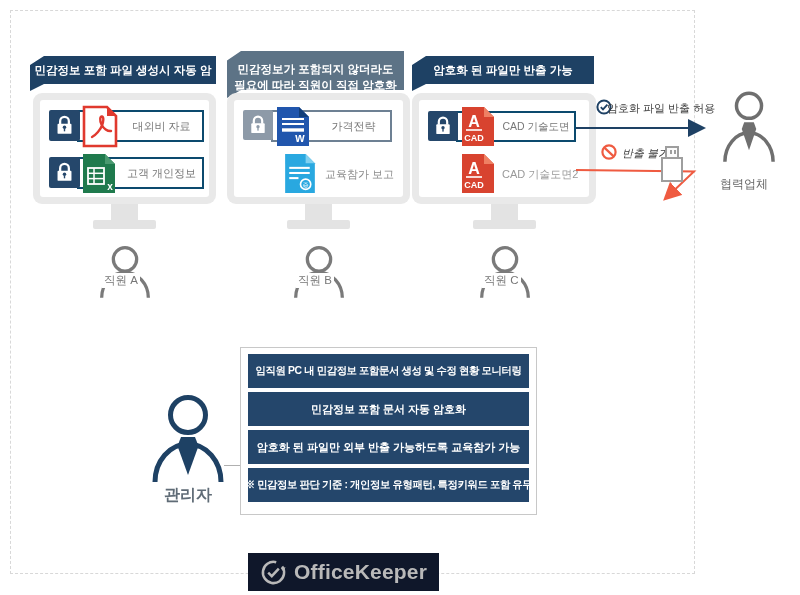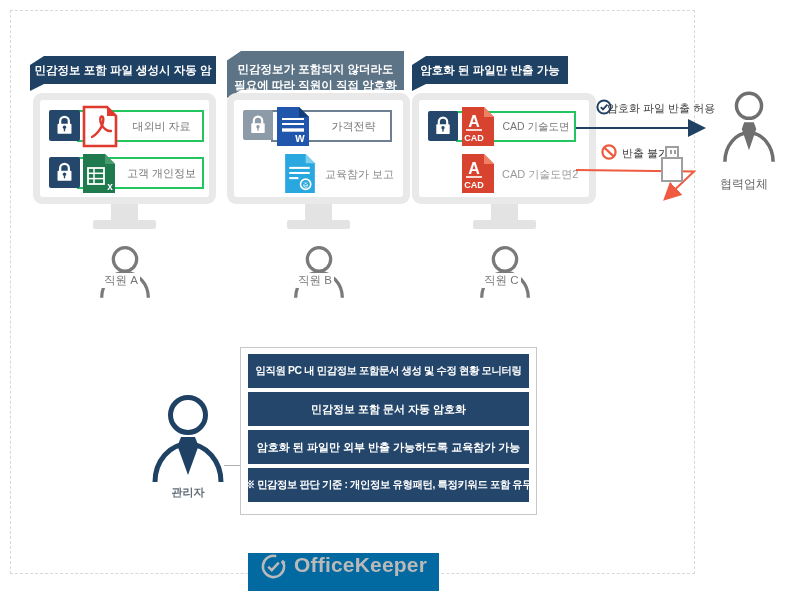--- a/index.html
+++ b/index.html
@@ -21,31 +21,31 @@
 
   
   .monitor{background:#e9e9e9;border-radius:9px;}
   .screen{position:absolute;left:7px;top:7px;right:7px;bottom:7px;background:#fff;border-radius:3px;}
   .neck{background:#e3e3e3;}
   .mbase{background:#e3e3e3;border-radius:2px;}
 
   
   .filebox{background:#fff;box-sizing:border-box;display:flex;align-items:center;
            justify-content:center;color:#777;font-size:11px;}
-  .filebox.navy{border:2px solid #22c55e;}
+  .filebox.navy{border:2px solid #0c4a6e;}
   .filebox.slate{border:2px solid #6d8093;}
   .lock{border-radius:2px;display:flex;align-items:center;justify-content:center;}
   .lock.navy{background:#25476b;color:#25476b;}
   .lock.gray{background:#8d9aa8;color:#8d9aa8;}
   .filelabel{font-size:11px;color:#8a8a8a;white-space:nowrap;}
 
   
   .person-label{font-size:11.5px;color:#777;text-align:center;background:#fff;
                 padding:0 2px;white-space:nowrap;}
-  .mgr-label{font-size:11px;color:#5f6b76;font-weight:bold;text-align:center;}
+  .mgr-label{font-size:16px;color:#5f6b76;font-weight:bold;text-align:center;}
   .partner-label{font-size:12px;color:#666;}
 
   
   .flow-label{font-size:11px;color:#3c3c3c;white-space:nowrap;}
 
   
   .policy-box{background:#fff;border:1px solid #c8c8c8;box-sizing:border-box;padding:6px 7px;}
   .policy-bar{background:#24466b;color:#fff;font-weight:bold;height:34px;margin-bottom:4px;
       display:flex;align-items:center;justify-content:center;white-space:nowrap;}
   .policy-bar.small{font-size:10.4px;letter-spacing:-0.4px;}
@@ -53,38 +53,38 @@
   .policy-bar:last-child{margin-bottom:0;}
 
   .connector{background:#b0b0b0;}
 
   
   .usb-plug{box-sizing:border-box;border:2px solid #9e9e9e;background:#fbfbfb;}
   .usb-pin{position:absolute;width:2px;height:4px;background:#9e9e9e;top:2px;}
   .usb-body{box-sizing:border-box;border:2px solid #9e9e9e;background:#fff;}
 
   
-  .logo-wrap{display:flex;background:#0369a1;z-index:5;}
+  .logo-wrap{display:flex;align-items:center;background:#0f172a;z-index:5;}
   .logo-text{font-size:21px;font-weight:bold;color:#b9b9b9;margin-left:7px;letter-spacing:0.2px;}
 </style>
 </head>
 <body>
 
 <div id="stage">
 
   <div class="abs dashed-frame"></div>
 
   <div class="abs ribbon navy one" style="left:30px;top:56px;width:186px;">
     <span>민감정보 포함 파일 생성시 자동 암호화</span>
   </div>
   <div class="abs ribbon slate two" style="left:227px;top:51px;width:177px;">
     <div>민감정보가 포함되지 않더라도</div>
     <div>필요에 따라 직원이 직접 암호화</div>
   </div>
-  <div class="abs ribbon navy one" style="left:412px;top:56px;width:156px;">
+  <div class="abs ribbon navy one" style="left:412px;top:56px;width:182px;">
     <span>암호화 된 파일만 반출 가능</span>
   </div>
 
   <div class="abs monitor" style="left:33px;top:93px;width:183px;height:111px;">
       <div class="screen"></div>
     </div>
   <div class="abs neck" style="left:111px;top:204px;width:27px;height:16px;"></div>
   <div class="abs mbase" style="left:93px;top:220px;width:63px;height:9px;"></div>
 
   <div class="abs monitor" style="left:227px;top:93px;width:183px;height:111px;">
@@ -264,21 +264,21 @@
   <div class="abs flow-label" style="left:607px;top:101px;z-index:3;text-align:right;">
     <span>암호화 파일 반출 허용</span>
   </div>
 
   <div class="abs" style="left:601px;top:144px;z-index:3;">
     <svg width="16" height="16" viewBox="0 0 16 16">
       <circle cx="8" cy="8" r="6.6" stroke="#ef5b41" stroke-width="2.2" fill="#fff"></circle>
       <line x1="3.6" y1="3.9" x2="12.4" y2="12.1" stroke="#ef5b41" stroke-width="2.2"></line>
     </svg>
   </div>
-  <div class="abs flow-label" style="left:622px;top:146px;z-index:3;">
+  <div class="abs flow-label" style="left:622px;top:146px;z-index:3;font-style:italic;">
     <span>반출 불가</span>
   </div>
 
   <div class="abs" style="left:661px;top:146px;z-index:3;">
     <div class="usb-plug abs" style="left:4px;top:0;width:14px;height:13px;">
       <div class="usb-pin" style="left:2.5px;"></div>
       <div class="usb-pin" style="left:6.5px;"></div>
     </div>
     <div class="usb-body abs" style="left:0;top:11px;width:22px;height:25px;"></div>
   </div>

